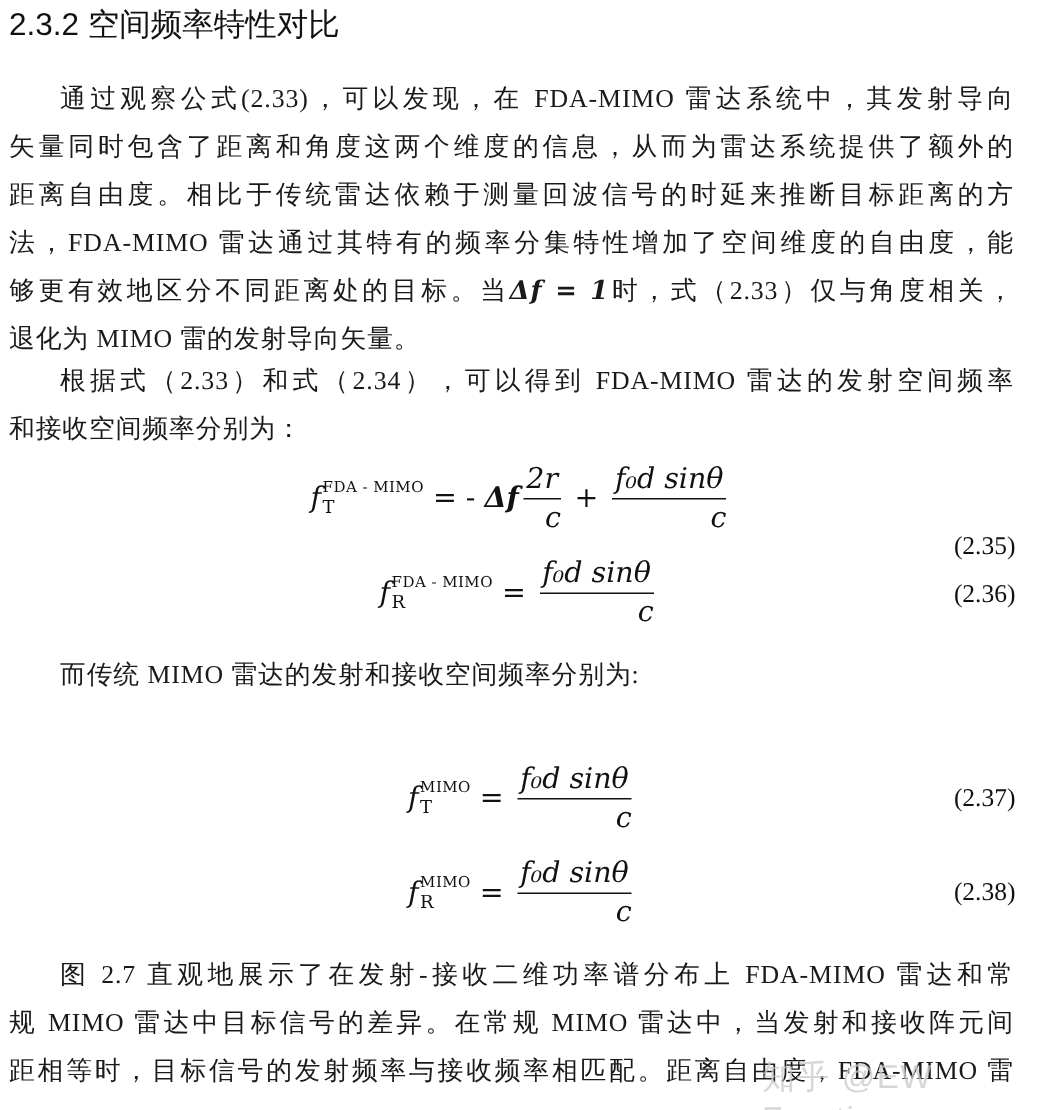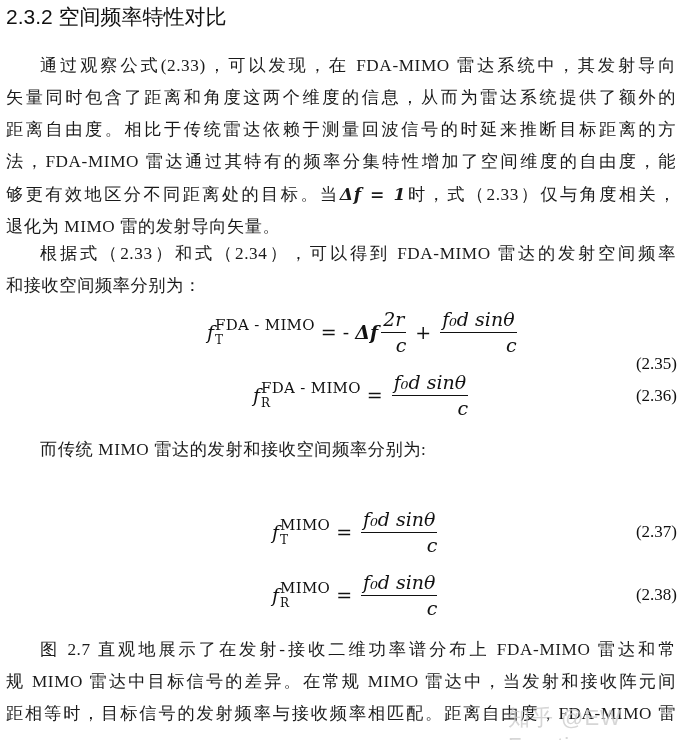--- a/index.html
+++ b/index.html
@@ -33,21 +33,21 @@
   .eq-body {
     position: absolute; display: flex; align-items: center;
     font-family: "DejaVu Serif", "Liberation Serif", serif; font-size: 19px; color: #111;
   }
   .eq-num {
     position: absolute; right: 18px; font-size: 17px; color: #111;
     font-family: "Liberation Serif", serif;
   }
   .sym { font-style: italic; }
   .supsub { display: inline-flex; flex-direction: column; line-height: 1; margin-left: 1px; vertical-align: middle; }
-  .supsub .sup { font-size: 15px; font-style: normal; letter-spacing: 0.3px; }
+  .supsub .sup { font-size: 10px; font-style: normal; letter-spacing: 0.3px; }
   .supsub .sub { font-size: 12px; font-style: normal; margin-top: 1px; }
   .op { margin: 0 6px; font-style: normal; }
   .frac { display: inline-flex; flex-direction: column; align-items: flex-end; margin: 0 3px; }
   .frac .num { padding: 0 2px 2px 2px; border-bottom: 1.6px solid #111; line-height: 1.1; }
   .frac .den { padding-top: 2px; line-height: 1.1; }
   .watermark {
     position: absolute; left: 508px; top: 703px;
     font-family: "Liberation Sans", "DejaVu Sans", sans-serif;
     font-size: 22px; color: rgba(200,200,200,0.75); letter-spacing: 1px;
     pointer-events: none;

